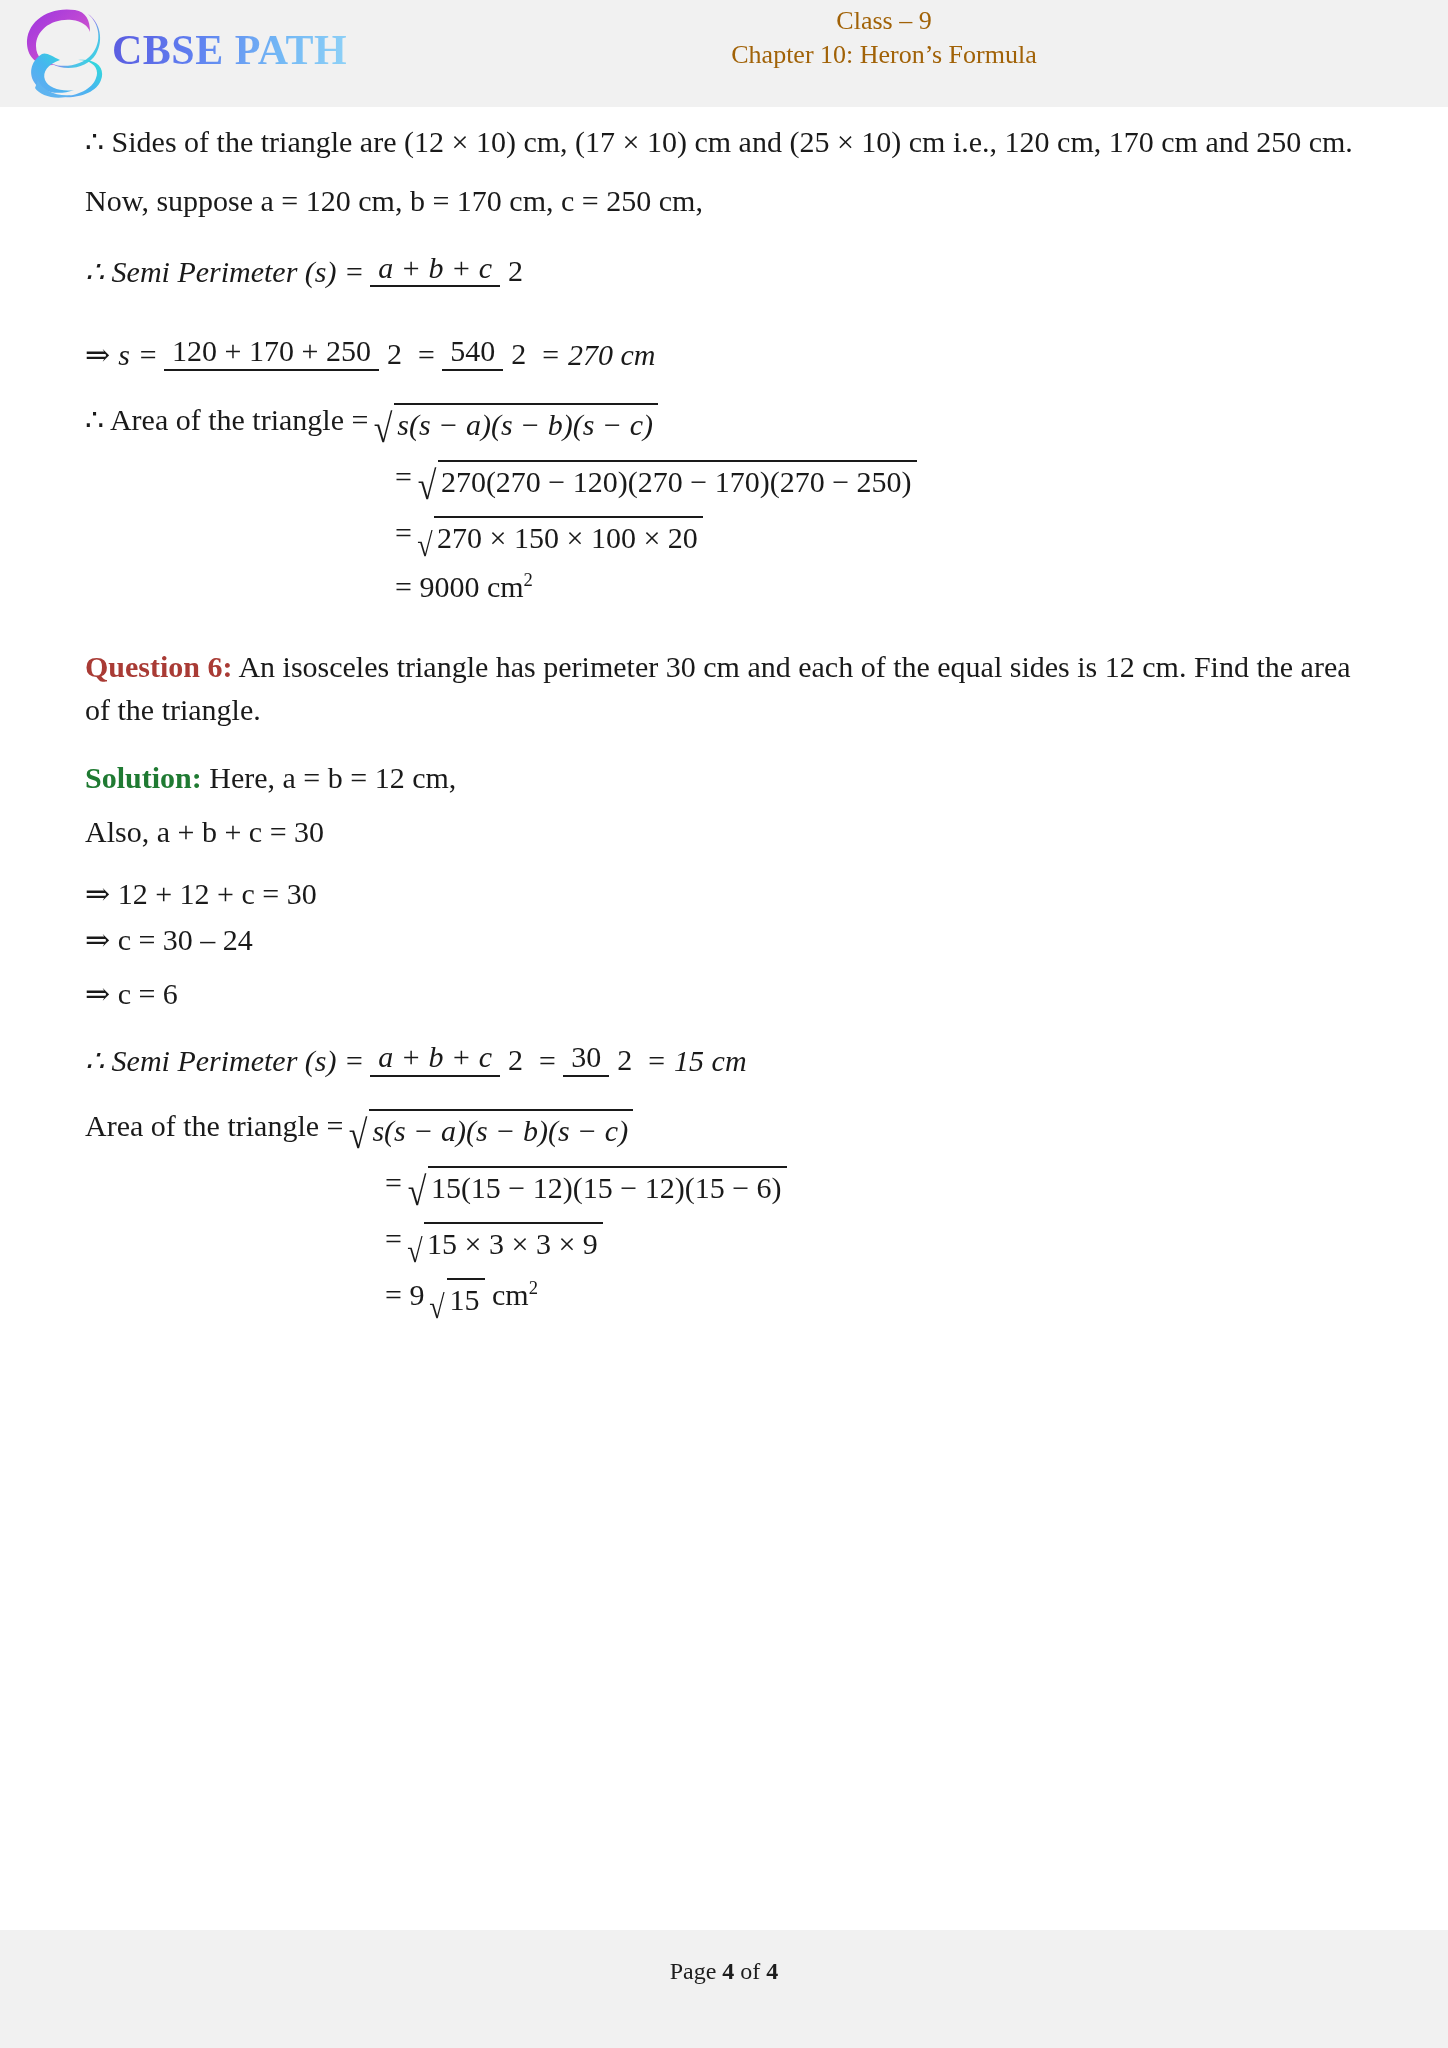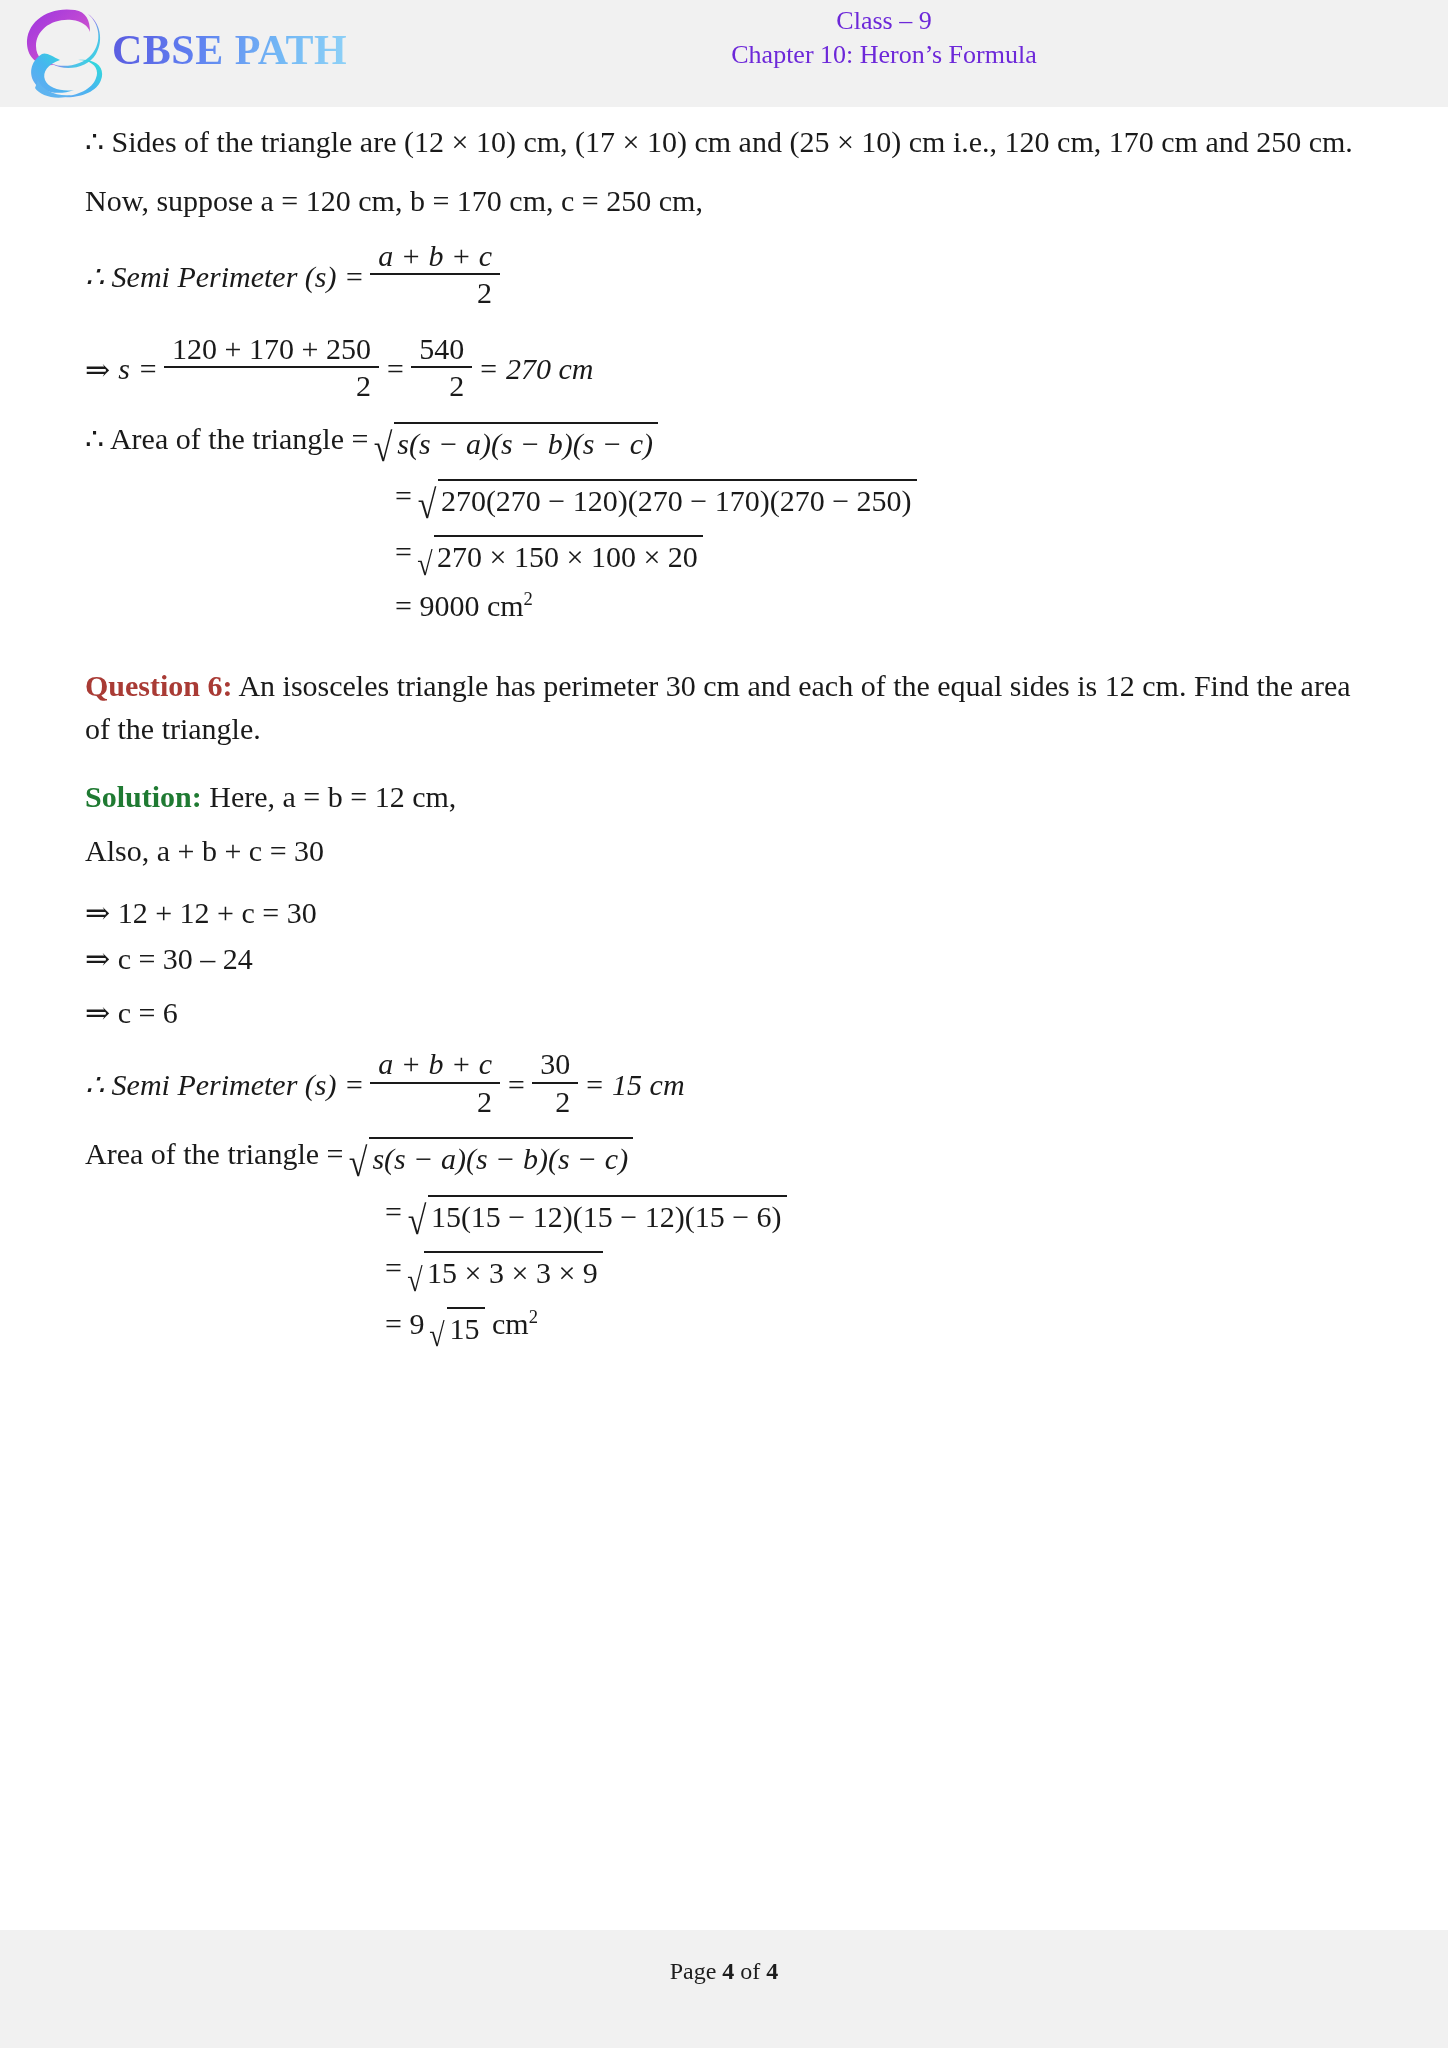--- a/index.html
+++ b/index.html
@@ -57,21 +57,21 @@
     position: absolute;
     left: 390px;
     right: 70px;
     top: 4px;
     text-align: center;
   }
   .header-titles div {
     font-family: "Liberation Serif", "DejaVu Serif", serif;
     font-size: 26px;
     line-height: 1.3;
-    color: #6d28d9;
+    color: #a16207;
   }
 
   
   .content {
     position: absolute;
     top: 107px;
     left: 0;
     width: 1448px;
     height: 1823px;
     background: #fff;
@@ -91,24 +91,23 @@
     color: #1a1a1a;
     white-space: nowrap;
   }
   .line.wrap { white-space: normal; line-height: 1.42; }
 
   .mi { font-style: italic; font-family: "Liberation Serif", "DejaVu Serif", serif; }
 
   
   .frac {
     display: inline-flex;
-    flex-direction: column;
-    align-items: flex-end;
+    align-items: center;
     vertical-align: middle;
-    margin: 4px 6px;
+    margin: 16px 6px;
     position: relative;
     top: -2px;
   }
   .frac .num {
     padding: 0 8px 2px 8px;
     font-size: 30px;
     line-height: 1.05;
     border-bottom: 2px solid #1a1a1a;
   }
   .frac .den {

